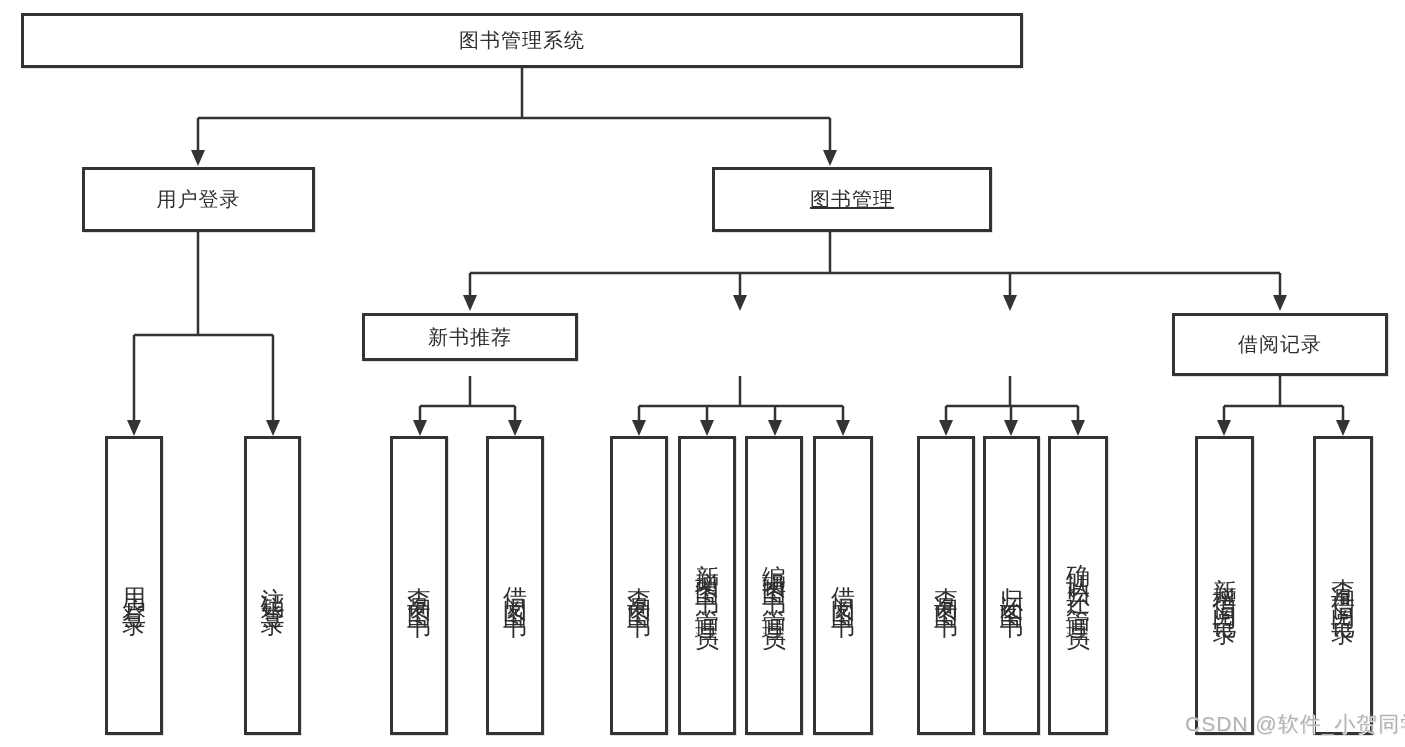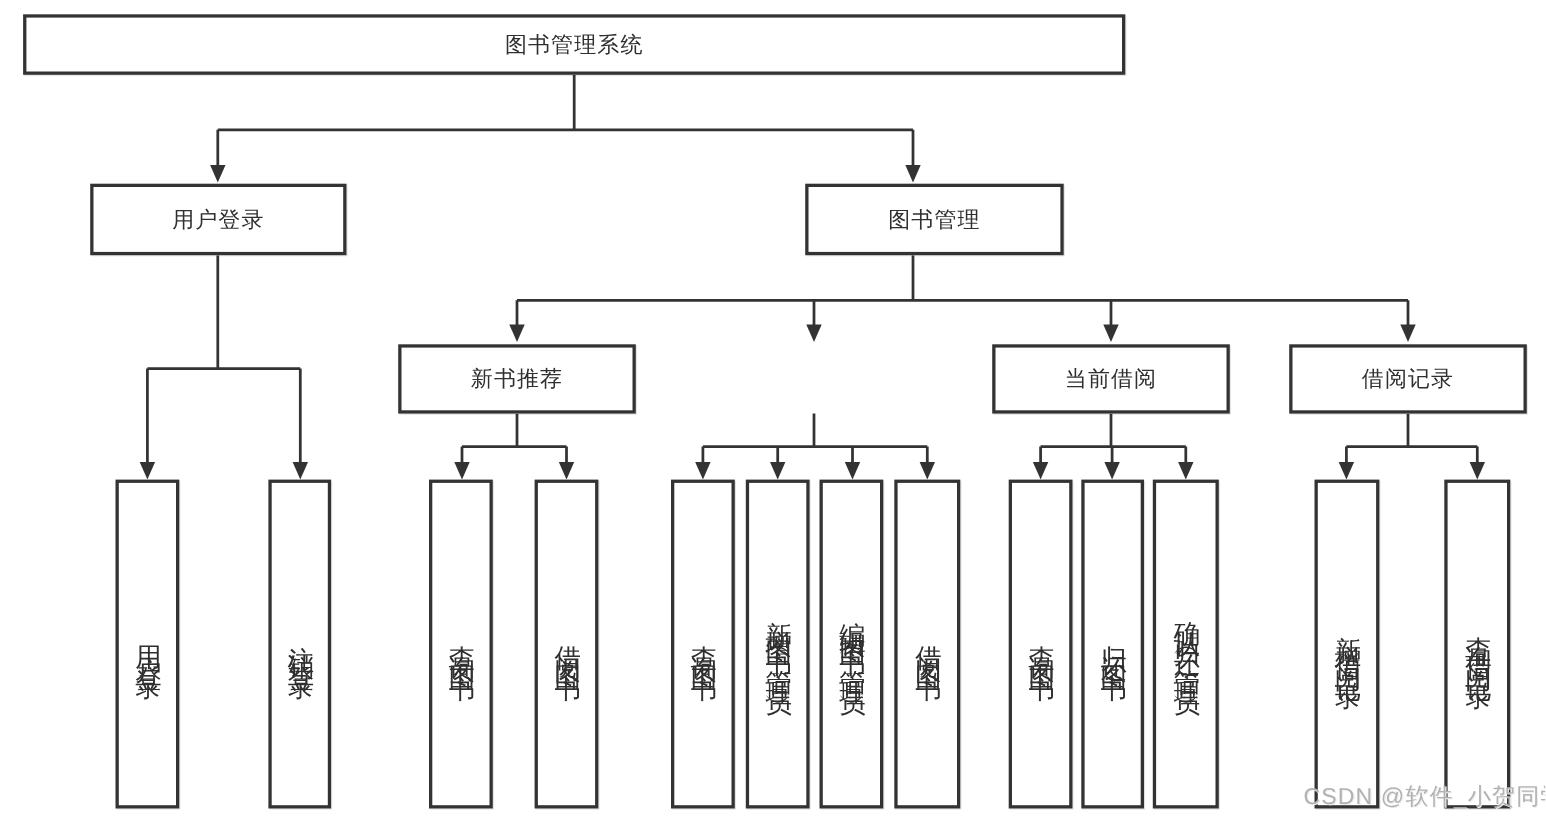--- a/index.html
+++ b/index.html
@@ -126,29 +126,26 @@
     </g>
   </svg>
 
   <div class="node" style="left:21px; top:13px; width:1002px; height:55px;">
     <span>图书管理系统</span>
   </div>
 
   <div class="node" style="left:82px; top:167px; width:233px; height:65px;">
     <span>用户登录</span>
   </div>
-  <div class="node" style="left:732px; top:167px; width:235px; height:65px;">
+  <div class="node" style="left:712px; top:167px; width:280px; height:65px;text-decoration:underline;">
     <span>图书管理</span>
   </div>
 
-  <div class="node" style="left:362px; top:313px; width:216px; height:63px;">
+  <div class="node" style="left:362px; top:313px; width:216px; height:48px;">
     <span>新书推荐</span>
-  </div>
-  <div class="node" style="left:902px; top:313px; width:216px; height:63px;">
-    <span>当前借阅</span>
   </div>
   <div class="node" style="left:1172px; top:313px; width:216px; height:63px;">
     <span>借阅记录</span>
   </div>
 
   <div class="leaf" style="left:105px; width:58px;">
     <span class="v">用户登录</span>
   </div>
   <div class="leaf" style="left:244px; width:57px;">
     <span class="v">注销登录</span>

